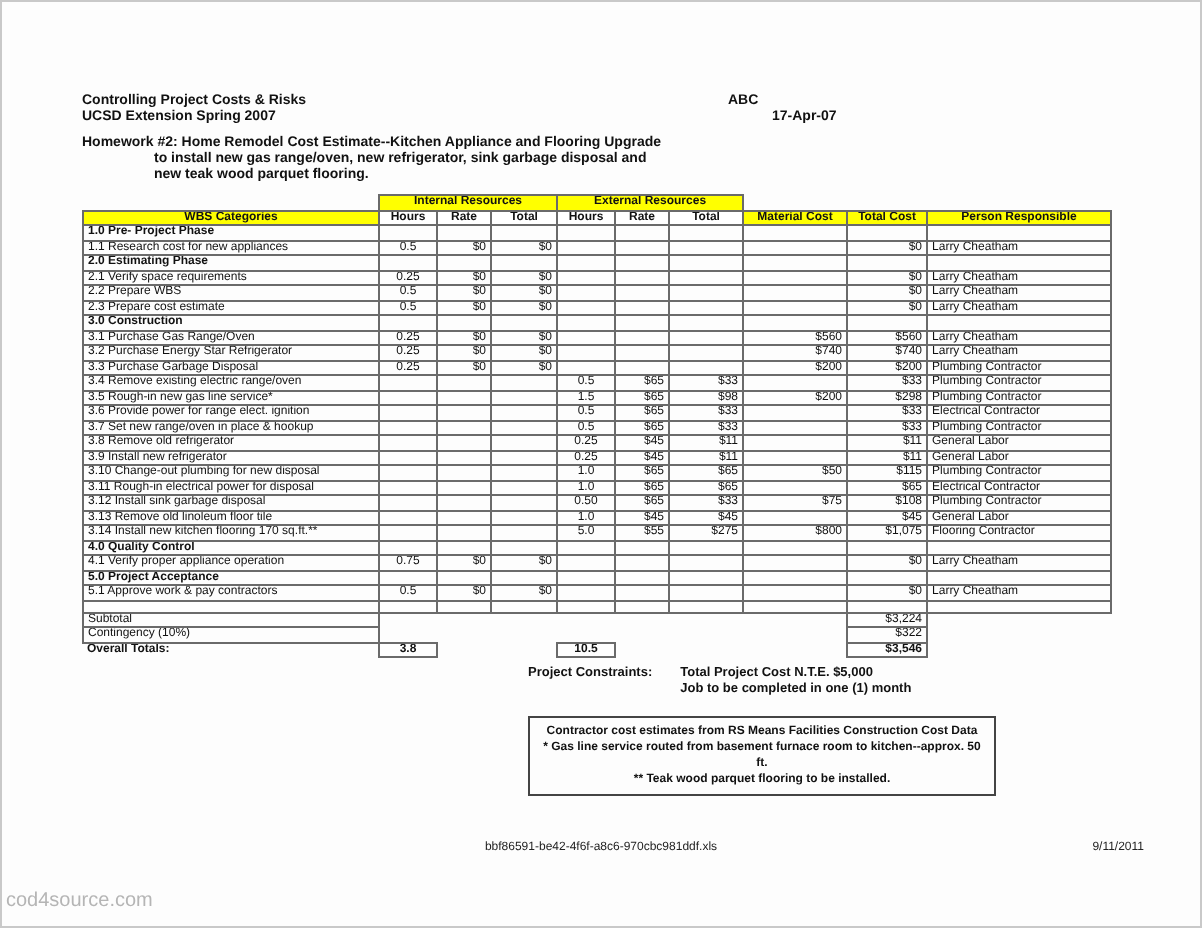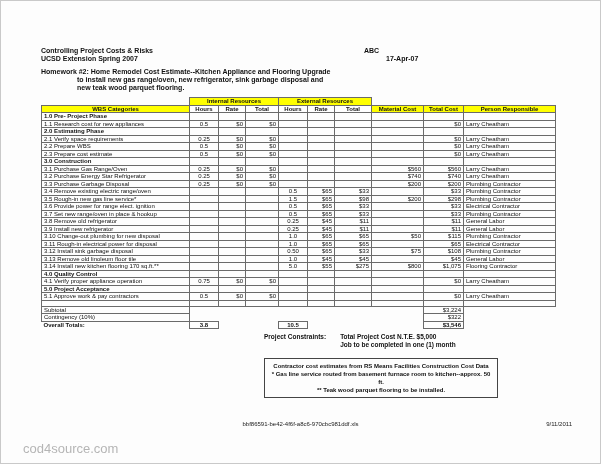--- a/index.html
+++ b/index.html
@@ -20,21 +20,21 @@
   td.wbs{text-align:left;}
   td.c{text-align:center;}
   td.r{text-align:right;}
   td.l{text-align:left;}
   .b{font-weight:bold;}
   .constraints{margin-left:223px;margin-top:4px;font-size:6.5px;font-weight:bold;line-height:8px;display:flex;}
   .constraints-lines{margin-left:14px;}
   .notes-box{margin-left:223px;margin-top:9px;width:234px;border:1px solid #444;padding:3px 4px;font-size:6px;font-weight:bold;line-height:8px;text-align:center;}
   .footer-file{position:absolute;left:0;right:0;bottom:36px;text-align:center;font-size:6px;color:#222;}
   .footer-date{position:absolute;right:28px;bottom:36px;font-size:6px;color:#222;}
-  .watermark{position:absolute;left:22px;bottom:7px;font-size:13px;color:#b5b5b5;text-align:center;}
+  .watermark{position:absolute;left:2px;bottom:7px;font-size:10px;color:#b5b5b5;text-align:center;}
 </style>
 </head>
 <body>
 
 <div class="page">
   <div class="content">
 
     <div class="hdr-row">
       <div>
         <div>Controlling Project Costs &amp; Risks</div>

